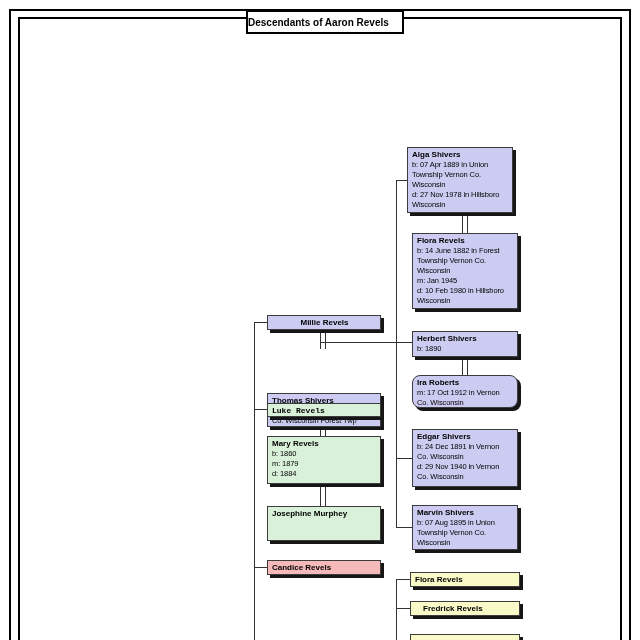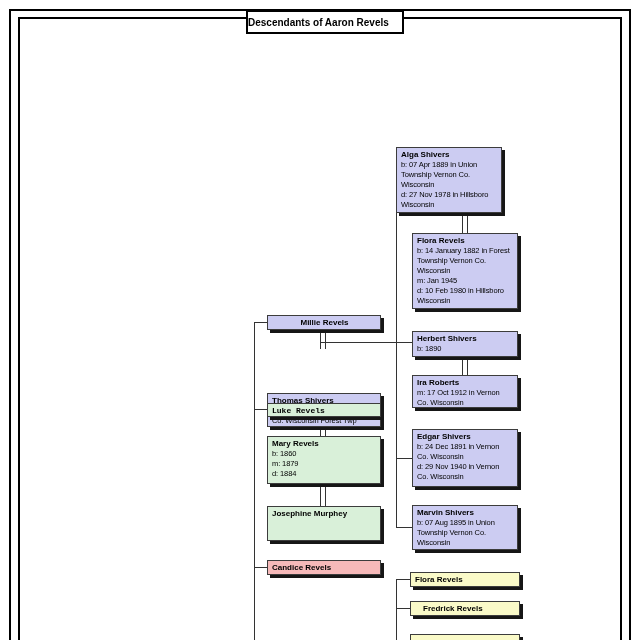--- a/index.html
+++ b/index.html
@@ -88,42 +88,42 @@
 m: 1879
 d: 1884</div>
 </div>
 <div class="pbox green" style="left:267px;top:506px;width:114px;height:35px;">
   <div class="pname">Josephine Murphey</div>
 </div>
 <div class="pbox pink" style="left:267px;top:560px;width:114px;height:15px;">
   <div class="pname">Candice Revels</div>
 </div>
 
-<div class="pbox purple" style="left:396px;top:147px;width:106px;height:66px;">
+<div class="pbox purple" style="left:407px;top:147px;width:106px;height:66px;">
   <div class="pname">Alga Shivers</div>
   <div class="pdetails">b: 07 Apr 1889 in Union
 Township Vernon Co.
 Wisconsin
 d: 27 Nov 1978 in Hillsboro
 Wisconsin</div>
 </div>
 <div class="pbox purple" style="left:412px;top:233px;width:106px;height:76px;">
   <div class="pname">Flora Revels</div>
-  <div class="pdetails">b: 14 January 1882 in Forest
+  <div class="pdetails">b: 14 June 1882 in Forest
 Township Vernon Co.
 Wisconsin
 m: Jan 1945
 d: 10 Feb 1980 in Hillsboro
 Wisconsin</div>
 </div>
 <div class="pbox purple" style="left:412px;top:331px;width:106px;height:26px;">
   <div class="pname">Herbert Shivers</div>
   <div class="pdetails">b: 1890</div>
 </div>
-<div class="pbox purple" style="left:412px;top:375px;width:106px;height:33px;">
+<div class="pbox purple" style="left:412px;top:375px;width:106px;height:33px;border-radius:8px;">
   <div class="pname">Ira Roberts</div>
   <div class="pdetails">m: 17 Oct 1912 in Vernon
 Co. Wisconsin</div>
 </div>
 <div class="pbox purple" style="left:412px;top:429px;width:106px;height:58px;">
   <div class="pname">Edgar Shivers</div>
   <div class="pdetails">b: 24 Dec 1891 in Vernon
 Co. Wisconsin
 d: 29 Nov 1940 in Vernon
 Co. Wisconsin</div>

